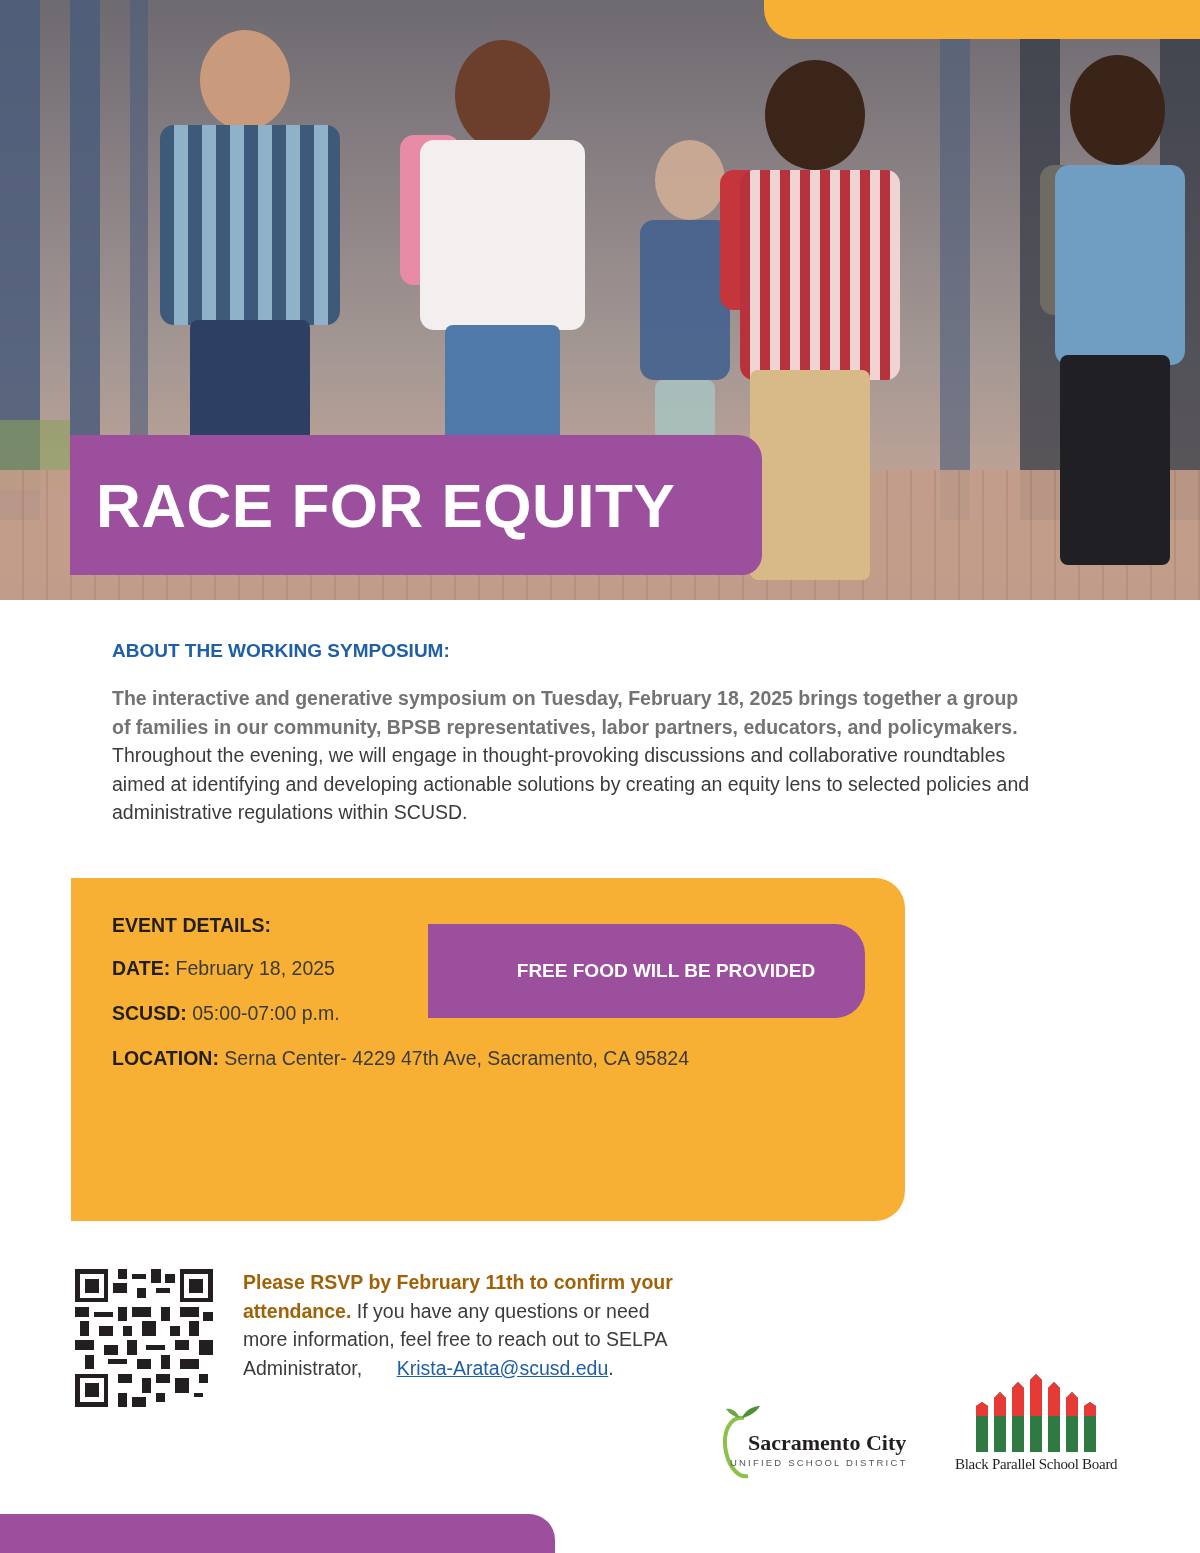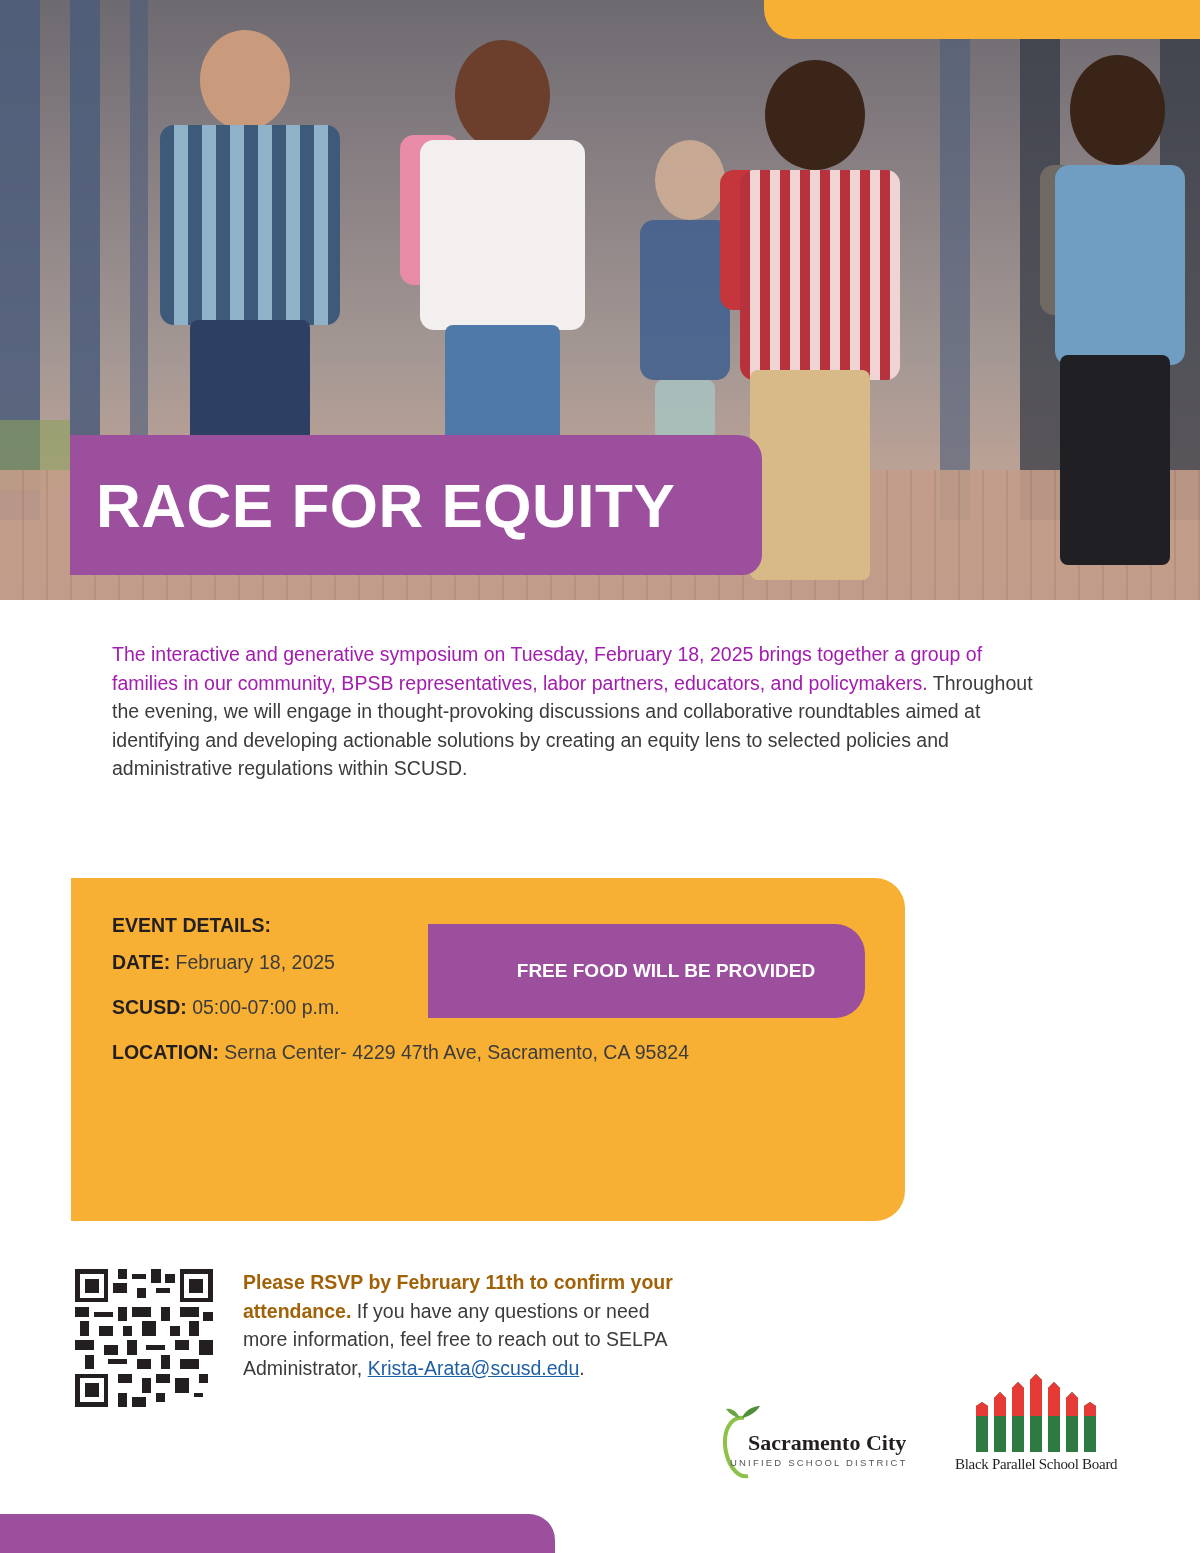--- a/index.html
+++ b/index.html
@@ -21,39 +21,39 @@
   .top-bar { position: absolute; left: 764px; top: 0; width: 436px; height: 39px; background: #f8b034; border-radius: 0 0 0 30px; }
 
   .title-banner { position: absolute; left: 70px; top: 435px; width: 692px; height: 140px;
     background: #9b4f9d; border-radius: 0 24px 20px 0; display: flex; align-items: center; padding-left: 26px; }
   .title-banner h1 { color: #ffffff; font-size: 62px; font-weight: 700; letter-spacing: 0.5px; }
 
   
   .about { position: absolute; left: 112px; top: 640px; width: 930px; }
   .about h2 { color: #1f5fa6; font-size: 19px; font-weight: 700; margin-bottom: 22px; }
   .about p { font-size: 19.5px; line-height: 28.5px; color: #3b3b3b; }
-  .about p .strong { color: #a21caf; }
+  .about p .strong { color: #737373; font-weight: bold; }
 
   
   .event-card { position: absolute; left: 71px; top: 878px; width: 834px; height: 343px;
     background: #f8b034; border-radius: 0 30px 30px 0; }
   .event-card .inner { position: absolute; left: 41px; top: 36px; width: 720px; }
   .event-card .row { font-size: 19.5px; color: #3b3b3b; margin-bottom: 19px; line-height: 26px; }
   .event-card .row b { color: #231f20; }
-  .event-card .heading { font-weight: 700; color: #231f20; font-size: 19.5px; margin-bottom: 12px; }
+  .event-card .heading { font-weight: 700; color: #231f20; font-size: 19.5px; margin-bottom: 18px; }
   .event-card .purpose { line-height: 29px; width: 700px; }
   .food-pill { position: absolute; left: 357px; top: 46px; width: 437px; height: 94px;
     background: #9b4f9d; border-radius: 0 30px 30px 0; display: flex; align-items: center; justify-content: center; padding-left: 39px; }
   .food-pill span { color: #ffffff; font-weight: 700; font-size: 19px; }
 
   
   .qr { position: absolute; left: 75px; top: 1268px; width: 138px; height: 140px; }
   .rsvp { position: absolute; left: 243px; top: 1268px; width: 440px; font-size: 19.5px; line-height: 28.5px; color: #3b3b3b; }
   .rsvp .blue { color: #a16207; font-weight: 700; }
-  .rsvp a { color: #1f5fa6; text-decoration: underline; }
+  .rsvp a { color: #1f5fa6; text-decoration: underline; margin-left: 29px; }
 
   
   .logo-scusd { position: absolute; left: 722px; top: 1400px; width: 210px; height: 80px; }
   .logo-scusd .name { position: absolute; left: 26px; top: 30px; font-family: "Liberation Serif", serif; font-weight: 700; font-size: 22px; color: #231f20; white-space: nowrap; }
   .logo-scusd .sub { position: absolute; left: 8px; top: 57px; font-size: 9.5px; letter-spacing: 2.2px; color: #555; white-space: nowrap; }
   .logo-bpsb { position: absolute; left: 952px; top: 1374px; width: 180px; height: 106px; }
   .logo-bpsb .label { position: absolute; left: 3px; top: 82px; font-family: "Liberation Serif", serif; font-size: 15px; color: #231f20; white-space: nowrap; letter-spacing: -0.3px; }
 
   .bottom-bar { position: absolute; left: 0; top: 1514px; width: 555px; height: 39px; background: #9b4f9d; border-radius: 0 26px 0 0; }
 </style>
@@ -104,20 +104,21 @@
   </div>
 </div>
 
 <div class="top-bar"></div>
 
 <div class="title-banner">
   <h1>RACE FOR EQUITY</h1>
 </div>
 
 <section class="about">
+  <h2>ABOUT THE WORKING SYMPOSIUM:</h2>
   <p><span class="strong">The interactive and generative symposium on Tuesday, February 18, 2025 brings together a group of families in our community, BPSB representatives, labor partners, educators, and policymakers.</span><span> Throughout the evening, we will engage in thought-provoking discussions and collaborative roundtables aimed at identifying and developing actionable solutions by creating an equity lens to selected policies and administrative regulations within SCUSD.</span></p>
 </section>
 
 <section class="event-card">
   <div class="inner">
     <div class="heading">EVENT DETAILS:</div>
     <div class="row"><b>DATE:</b><span> February 18, 2025</span></div>
     <div class="row"><b>SCUSD:</b><span> 05:00-07:00 p.m.</span></div>
     <div class="row"><b>LOCATION:</b><span> Serna Center- 4229 47th Ave, Sacramento, CA 95824</span></div>
   </div>

